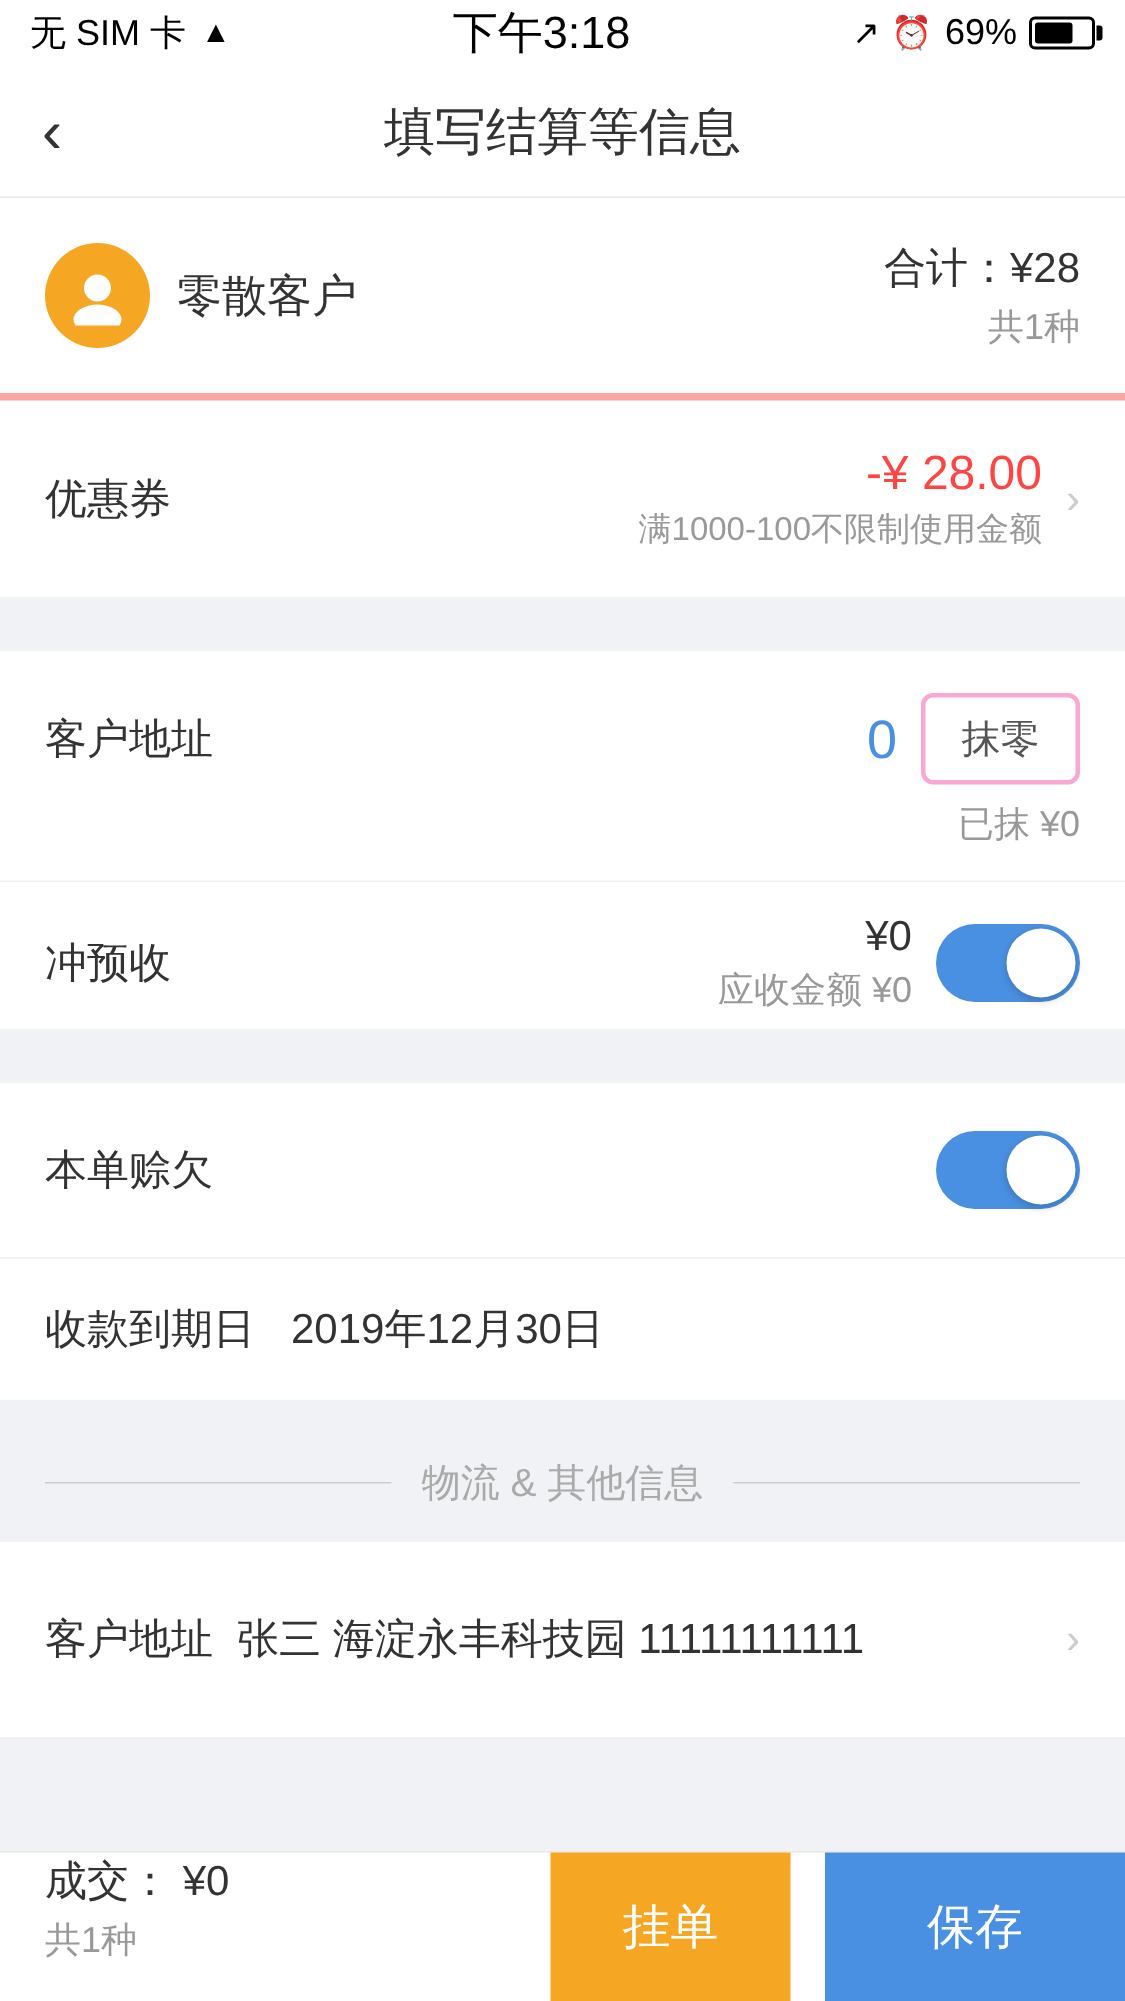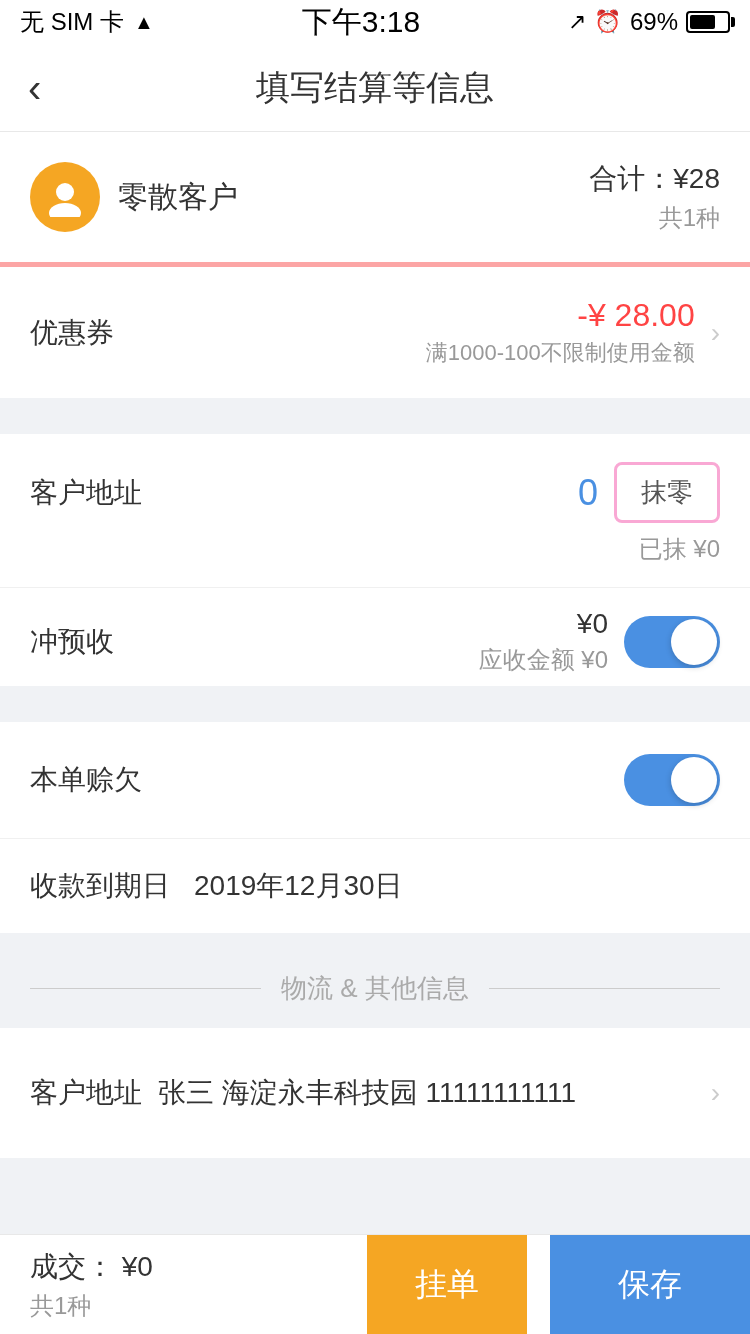--- a/index.html
+++ b/index.html
@@ -252,21 +252,21 @@
 
     
     .bottom-bar {
       position: fixed;
       bottom: 0;
       left: 0;
       width: 750px;
       height: 100px;
       background: #fff;
       display: flex;
-      align-items: center;
+      align-items: flex-start;
       border-top: 1px solid #e8e8e8;
     }
     .bottom-left {
       flex: 1;
       padding: 0 30px;
     }
     .bottom-count { font-size: 24px; color: #999; margin-top: 4px; }
     .btn-pending {
       width: 160px;
       height: 100px;

